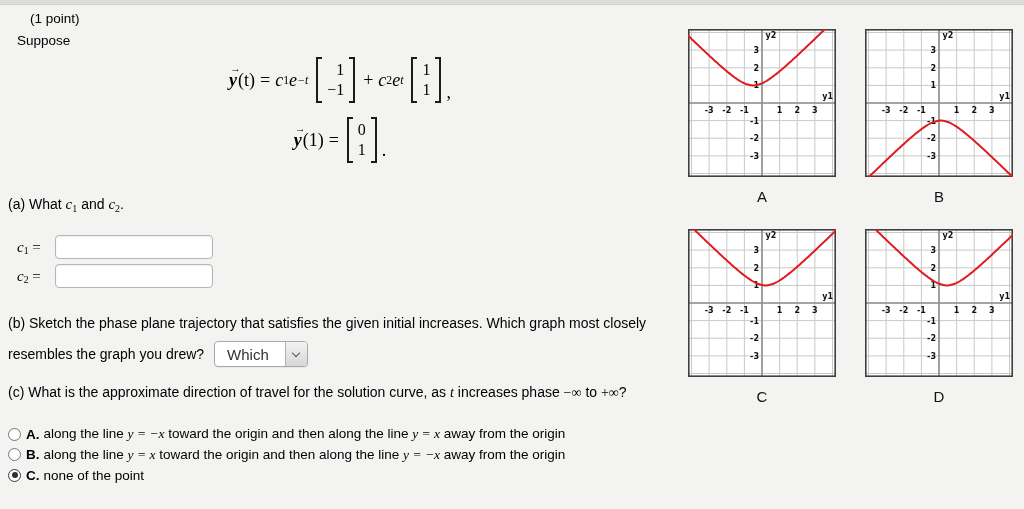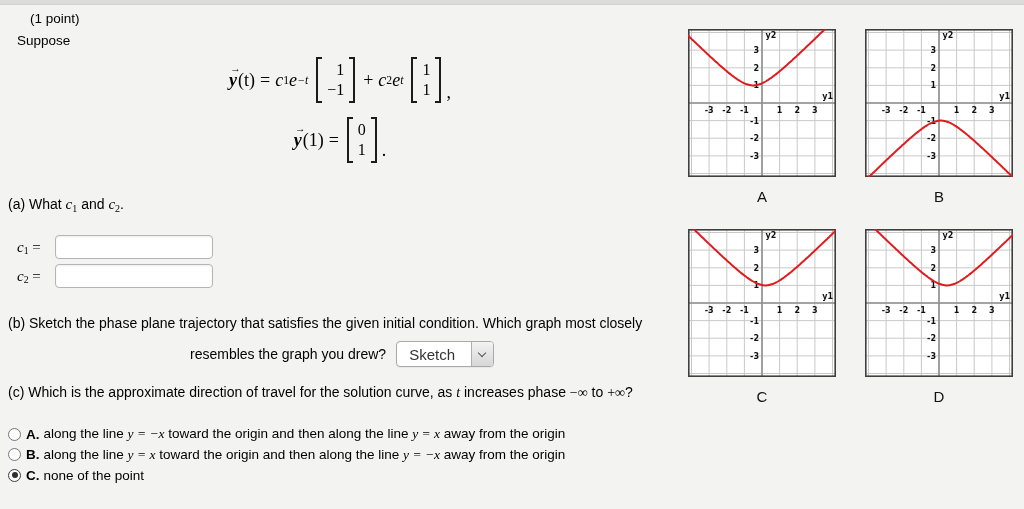--- a/index.html
+++ b/index.html
@@ -47,21 +47,21 @@
   #parta-label { left:8px; top:196px; font-size:14px; }
   .ansrow { position:absolute; left:17px; display:flex; align-items:center; }
   #c1-row { top:235px; }
   #c2-row { top:264px; }
   .ansrow .lbl { width:38px; font-size:15px; }
   .answer-input { width:158px; height:24px; border:1px solid #b5b5b5; border-radius:4px;
     background:#fff; box-shadow:inset 0 1px 2px rgba(0,0,0,0.07);
     font-size:13px; padding:0 6px; font-family:"Liberation Sans", sans-serif; }
   #partb { position:absolute; left:8px; top:312px; width:668px; font-size:14px; }
   #partb .bline1 { line-height:22px; }
-  #partb .bline2 { margin-top:4px; height:32px; display:flex; align-items:center;justify-content:center; }
+  #partb .bline2 { margin-top:4px; height:32px; display:flex; align-items:center; }
   .choose-select { display:inline-flex; height:26px; border:1px solid #a9a9a9; border-radius:4px;
     background:#fff; overflow:hidden; margin-left:10px; cursor:default;
     box-shadow:0 1px 1px rgba(0,0,0,0.05); }
   .choose-text { padding:0 16px 0 12px; font-size:15px; color:#333;
     display:flex; align-items:center; }
   .choose-arrow-box { width:22px; background:linear-gradient(#f3f3f3,#d6d6d6);
     border-left:1px solid #b0b0b0; display:flex; align-items:center; justify-content:center; }
   .chevron { width:6px; height:6px; border-right:1.6px solid #555; border-bottom:1.6px solid #555;
     transform:rotate(45deg); margin-top:-2px; }
   #partc { position:absolute; left:8px; top:384px; width:700px; font-size:14px; }
@@ -152,33 +152,33 @@
 <div id="c1-row" class="ansrow">
   <span class="lbl"><span class="mi">c</span><span class="sub">1</span><span class="mser"> =</span></span>
   <input class="answer-input" type="text" value="" style="">
 </div>
 <div id="c2-row" class="ansrow">
   <span class="lbl"><span class="mi">c</span><span class="sub">2</span><span class="mser"> =</span></span>
   <input class="answer-input" type="text" value="" style="">
 </div>
 
 <div id="partb">
-  <div class="bline1">(b) Sketch the phase plane trajectory that satisfies the given initial condition. Which graph most closely</div>
+  <div class="bline1">(b) Sketch the phase plane trajectory that satisfies the given initial increases. Which graph most closely</div>
   <div class="bline2">
     <span>resembles the graph you drew?</span>
     <span class="choose-select">
-      <span class="choose-text">Sketch</span>
+      <span class="choose-text">Which</span>
       <span class="choose-arrow-box">
           <span class="chevron"></span>
         </span>
     </span>
   </div>
 </div>
 
-<div id="partc"><span>(c) Which is the approximate direction of travel for the solution curve, as </span><span class="mi">t</span><span> increases phase </span><span class="mser">−∞</span><span> to </span><span class="mser">+∞</span><span>?</span></div>
+<div id="partc"><span>(c) What is the approximate direction of travel for the solution curve, as </span><span class="mi">t</span><span> increases phase </span><span class="mser">−∞</span><span> to </span><span class="mser">+∞</span><span>?</span></div>
 
 <div id="options">
   <div class="opt">
     <span class="radio"></span>
     <span class="optkey">A.</span>
     <span><span>along the line </span><span class="mi">y = −x</span><span> toward the origin and then along the line </span><span class="mi">y = x</span><span> away from the origin</span></span>
   </div>
   <div class="opt">
     <span class="radio"></span>
     <span class="optkey">B.</span>

